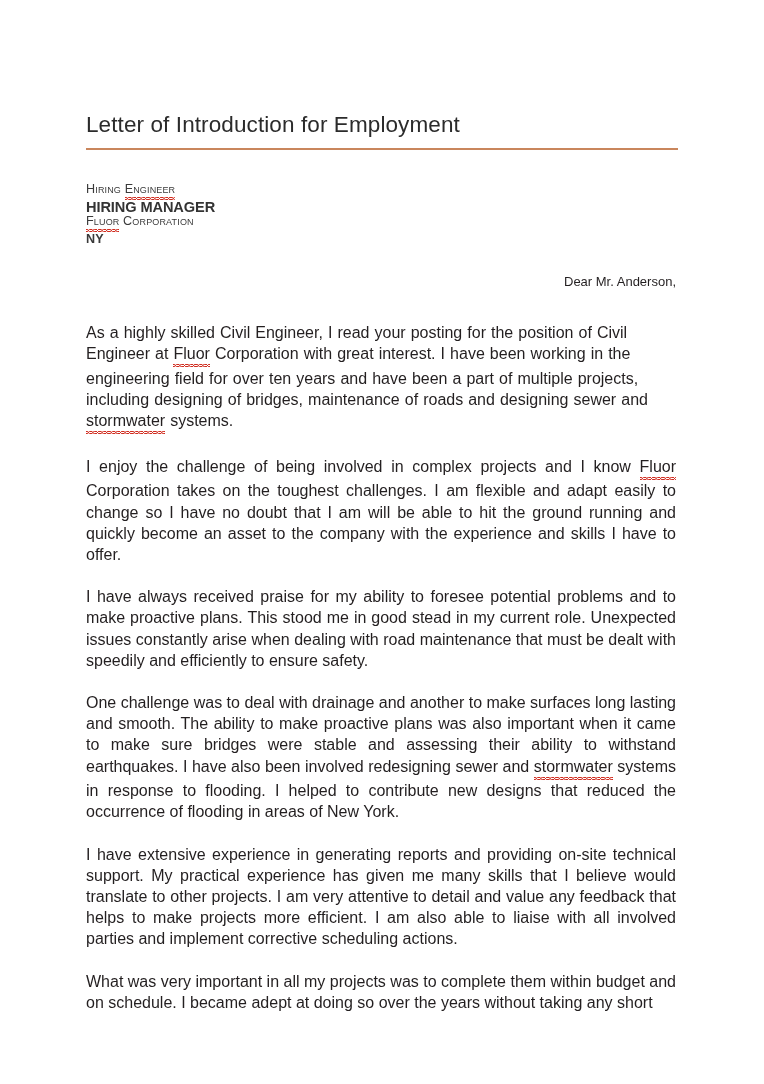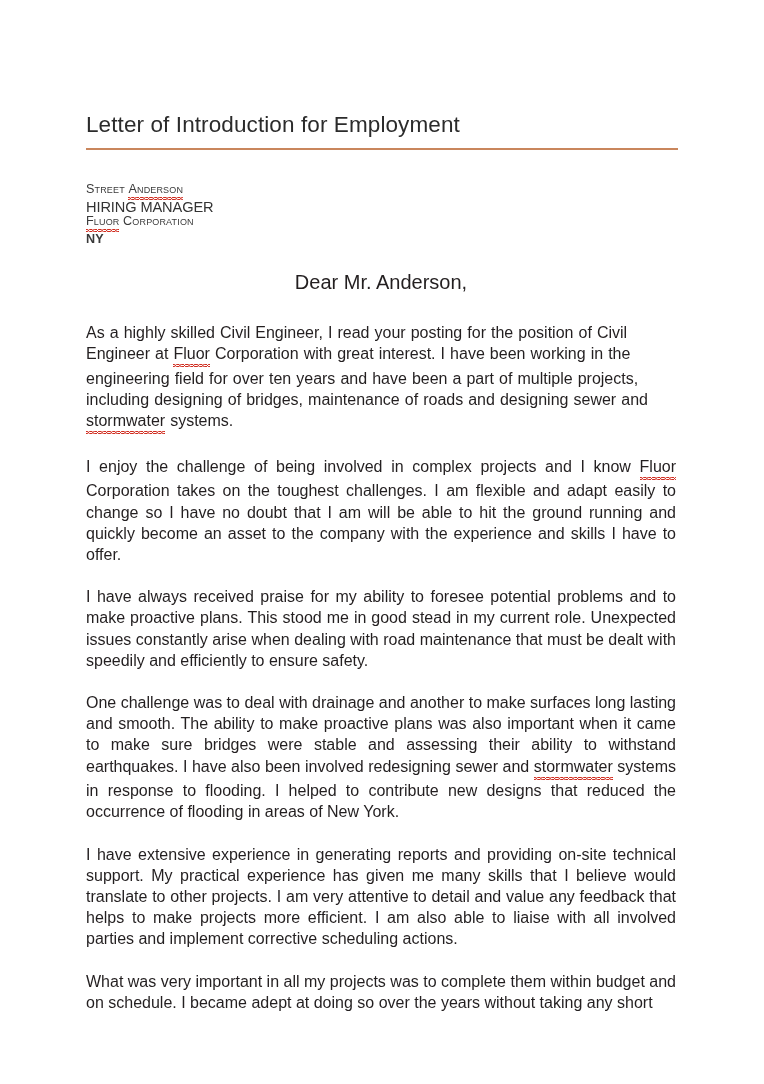--- a/index.html
+++ b/index.html
@@ -64,20 +64,21 @@
     letter-spacing: 0.15px;
   }
   .addr-line.addr-role {
     font-size: 14.6px;
     color: #333333;
     font-variant: normal;
     text-transform: uppercase;
     line-height: 14px;
     margin-top: -1px;
     letter-spacing: -0.1px;
+    font-weight: bold;
   }
   .addr-line.addr-plain {
     font-variant: normal;
     text-transform: none;
     font-weight: bold;
   }
 
   
   .sp {
     position: relative;
@@ -110,25 +111,25 @@
   }
 
   
   .body-area {
     position: absolute;
     left: 86px;
     top: 272px;
     width: 590px;
   }
   .salutation {
-    font-size: 20px;
+    font-size: 13px;
     line-height: 20px;
     color: #231f20;
     margin: 0 0 30px 0;
-    text-align: center;
+    text-align: right;
   }
   p.para {
     font-size: 16px;
     line-height: 21.2px;
     color: #231f20;
     margin: 0 0 21px 0;
     text-align: left;
     word-spacing: 0.6px;
   }
   p.para.justified {
@@ -141,21 +142,21 @@
 <body>
 
 <div class="page">
 
   <div class="title-block">
     <h1 class="doc-title">Letter of Introduction for Employment</h1>
     <div class="title-rule"></div>
   </div>
 
   <div class="address-block">
-    <div class="addr-line"><span>Street </span><span class="sp">Anderson</span></div>
+    <div class="addr-line"><span>Hiring </span><span class="sp">Engineer</span></div>
     <div class="addr-line addr-role">Hiring Manager</div>
     <div class="addr-line"><span class="sp">Fluor</span><span> Corporation</span></div>
     <div class="addr-line addr-plain">NY</div>
   </div>
 
   <div class="body-area">
     <p class="salutation">Dear Mr. Anderson,</p>
     <div id="paragraph-list">
         <p class="para"><span>As a highly skilled Civil Engineer, I read your posting for the position of Civil Engineer at </span><span class="sp">Fluor</span><span> Corporation with great interest.  I have been working in the engineering field for over ten years and have been a part of multiple projects, including designing of bridges, maintenance of roads and designing sewer and </span><span class="sp">stormwater</span><span> systems.</span></p>
         <p class="para justified"><span>I enjoy the challenge of being involved in complex projects and I know </span><span class="sp">Fluor</span><span> Corporation takes on the toughest challenges.  I am flexible and adapt easily to change so I have no doubt that I am will be able to hit the ground running and quickly become an asset to the company with the experience and skills I have to offer.</span></p>

